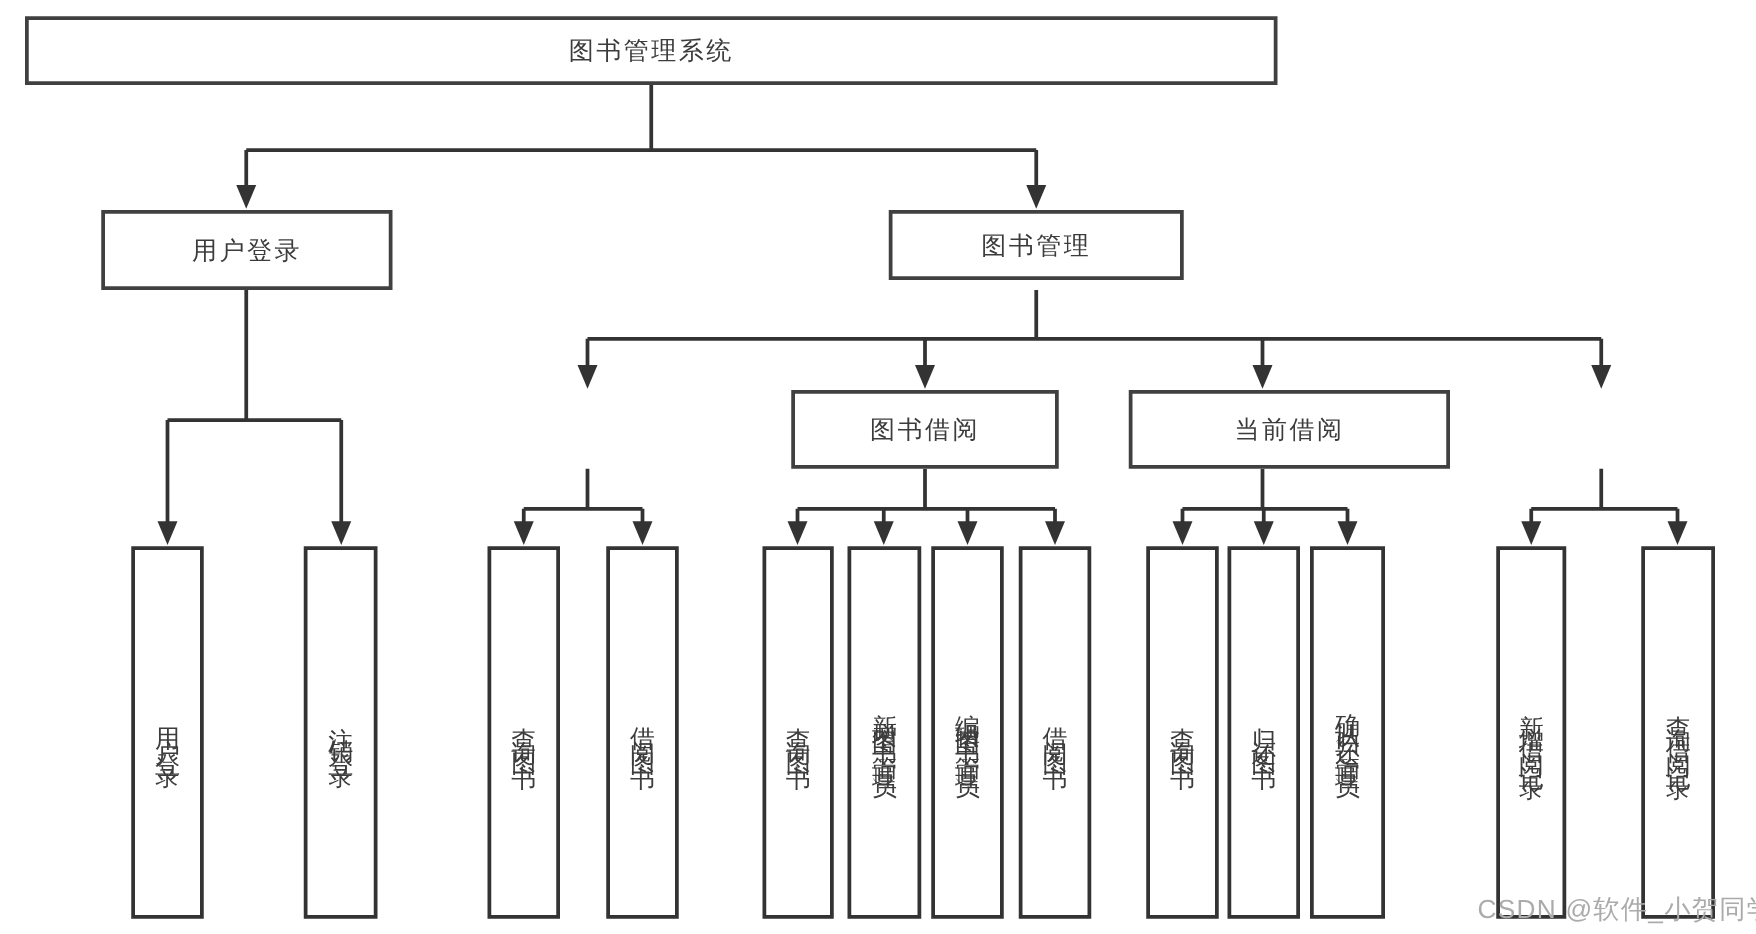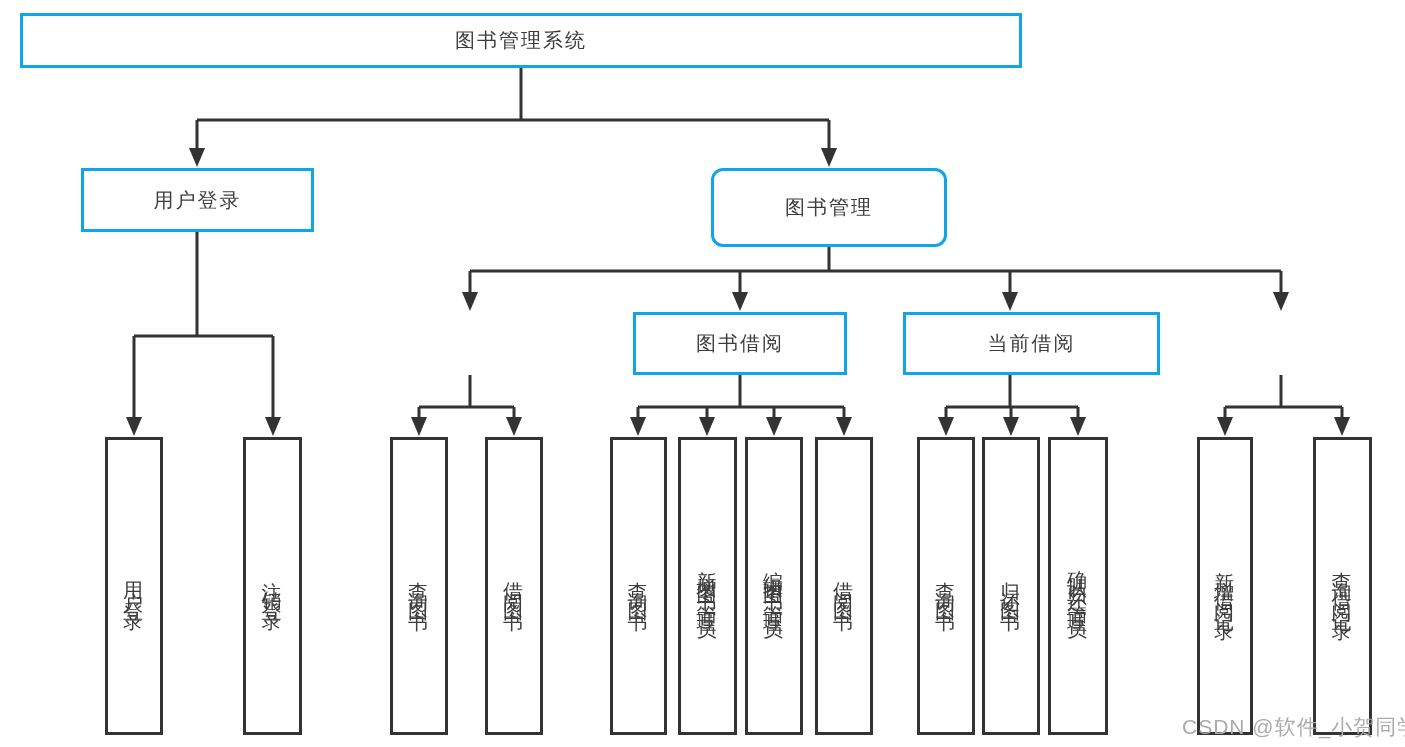--- a/index.html
+++ b/index.html
@@ -13,21 +13,21 @@
   }
   .connectors {
     position: absolute;
     left: 0; top: 0;
     width: 1405px; height: 747px;
     z-index: 1;
   }
   .hbox {
     position: absolute;
     box-sizing: border-box;
-    border: 3px solid #0ea5e9;
+    border: 3px solid #404040;
     background: #ffffff;
     display: flex;
     align-items: center;
     justify-content: center;
     font-size: 20px;
     letter-spacing: 2px;
     color: #3c3c3c;
     z-index: 2;
   }
   .vbox {
@@ -91,21 +91,21 @@
       <polygon points="1003,417 1019,417 1011,436"></polygon>
       <polygon points="1070,417 1086,417 1078,436"></polygon>
       <polygon points="1217,417 1233,417 1225,436"></polygon>
       <polygon points="1334,417 1350,417 1342,436"></polygon>
     </g>
   </svg>
 
   <div class="hbox" style="left:20px; top:13px; width:1002px; height:55px;">图书管理系统</div>
 
   <div class="hbox" style="left:81px; top:168px; width:233px; height:64px;">用户登录</div>
-  <div class="hbox" style="left:711px; top:168px; width:236px; height:79px;border-radius:12px;">图书管理</div>
+  <div class="hbox" style="left:711px; top:168px; width:236px; height:56px;">图书管理</div>
 
   <div class="hbox" style="left:633px; top:312px; width:214px; height:63px;">图书借阅</div>
   <div class="hbox" style="left:903px; top:312px; width:257px; height:63px;">当前借阅</div>
 
   <div class="vbox" style="left:105px; width:58px;">用户登录</div>
   <div class="vbox" style="left:243px; width:59px;">注销登录</div>
 
   <div class="vbox" style="left:390px; width:58px;">查询图书</div>
   <div class="vbox" style="left:485px; width:58px;">借阅图书</div>
 

